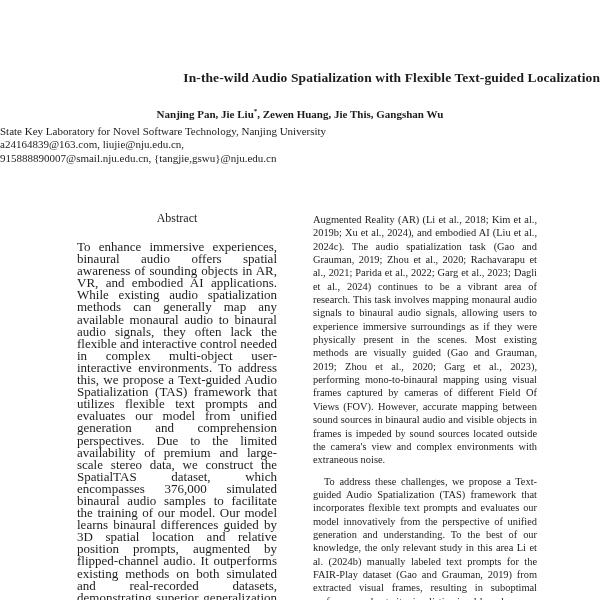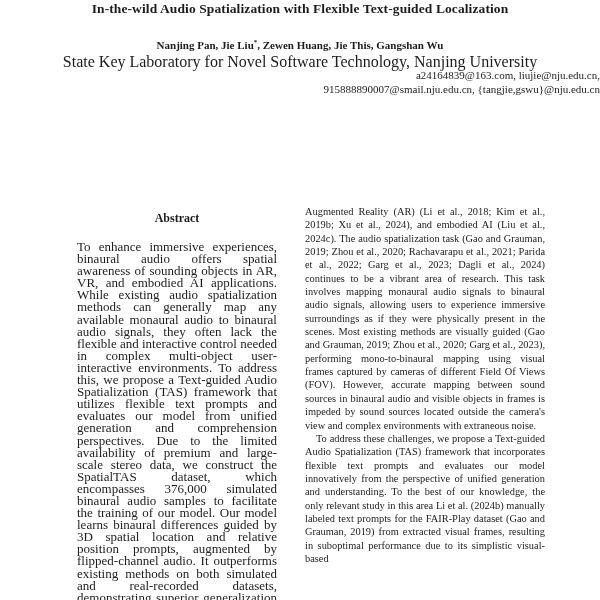--- a/index.html
+++ b/index.html
@@ -8,72 +8,72 @@
     width: 600px;
     height: 600px;
     margin: 0 auto;
     background: #ffffff;
     color: #1c1c1c;
     font-family: "Liberation Serif", serif;
     overflow: hidden;
   }
   .title {
     margin: 0;
+    padding-top: 69px;
     font-size: 13.5px;
     line-height: 17px;
     font-weight: bold;
-    text-align: center;
+    text-align: right;
     letter-spacing: 0.1px;
   }
   .authors {
     margin-top: 21px;
     font-size: 11px;
     line-height: 14px;
     font-weight: bold;
     text-align: center;
   }
   .authors sup { font-size: 7px; line-height: 0; }
   .affil {
     margin-top: 3px;
-    font-size: 16px;
+    font-size: 11px;
     line-height: 14px;
-    text-align: center;
   }
   .email {
     font-size: 11px;
     line-height: 13.8px;
-    text-align: right;
+    text-align: left;
   }
   .columns {
     position: absolute;
     left: 63px;
     top: 205px;
     width: 482px;
     height: 395px;
     display: flex;
     gap: 18px;
     overflow: hidden;
   }
   .col-left { width: 224px; flex: 0 0 224px; }
   .col-right { width: 240px; flex: 0 0 240px; }
   .abstract-block { padding: 0 10px 0 14px; }
   .abstract-heading {
     margin-top: 6px;
     font-size: 12px;
-    font-weight: bold;
+    font-weight: normal;
     text-align: center;
   }
   .abstract-text {
     margin: 15px 0 0 0;
     font-size: 13px;
     line-height: 12.1px;
     text-align: justify;
   }
   .body-text {
-    margin: 0;
+    margin: 8px;
     font-size: 10.4px;
     line-height: 13.35px;
     text-align: justify;
   }
   .body-text.indented { text-indent: 11px; }
 </style>
 </head>
 <body>
 
 <div class="page">

